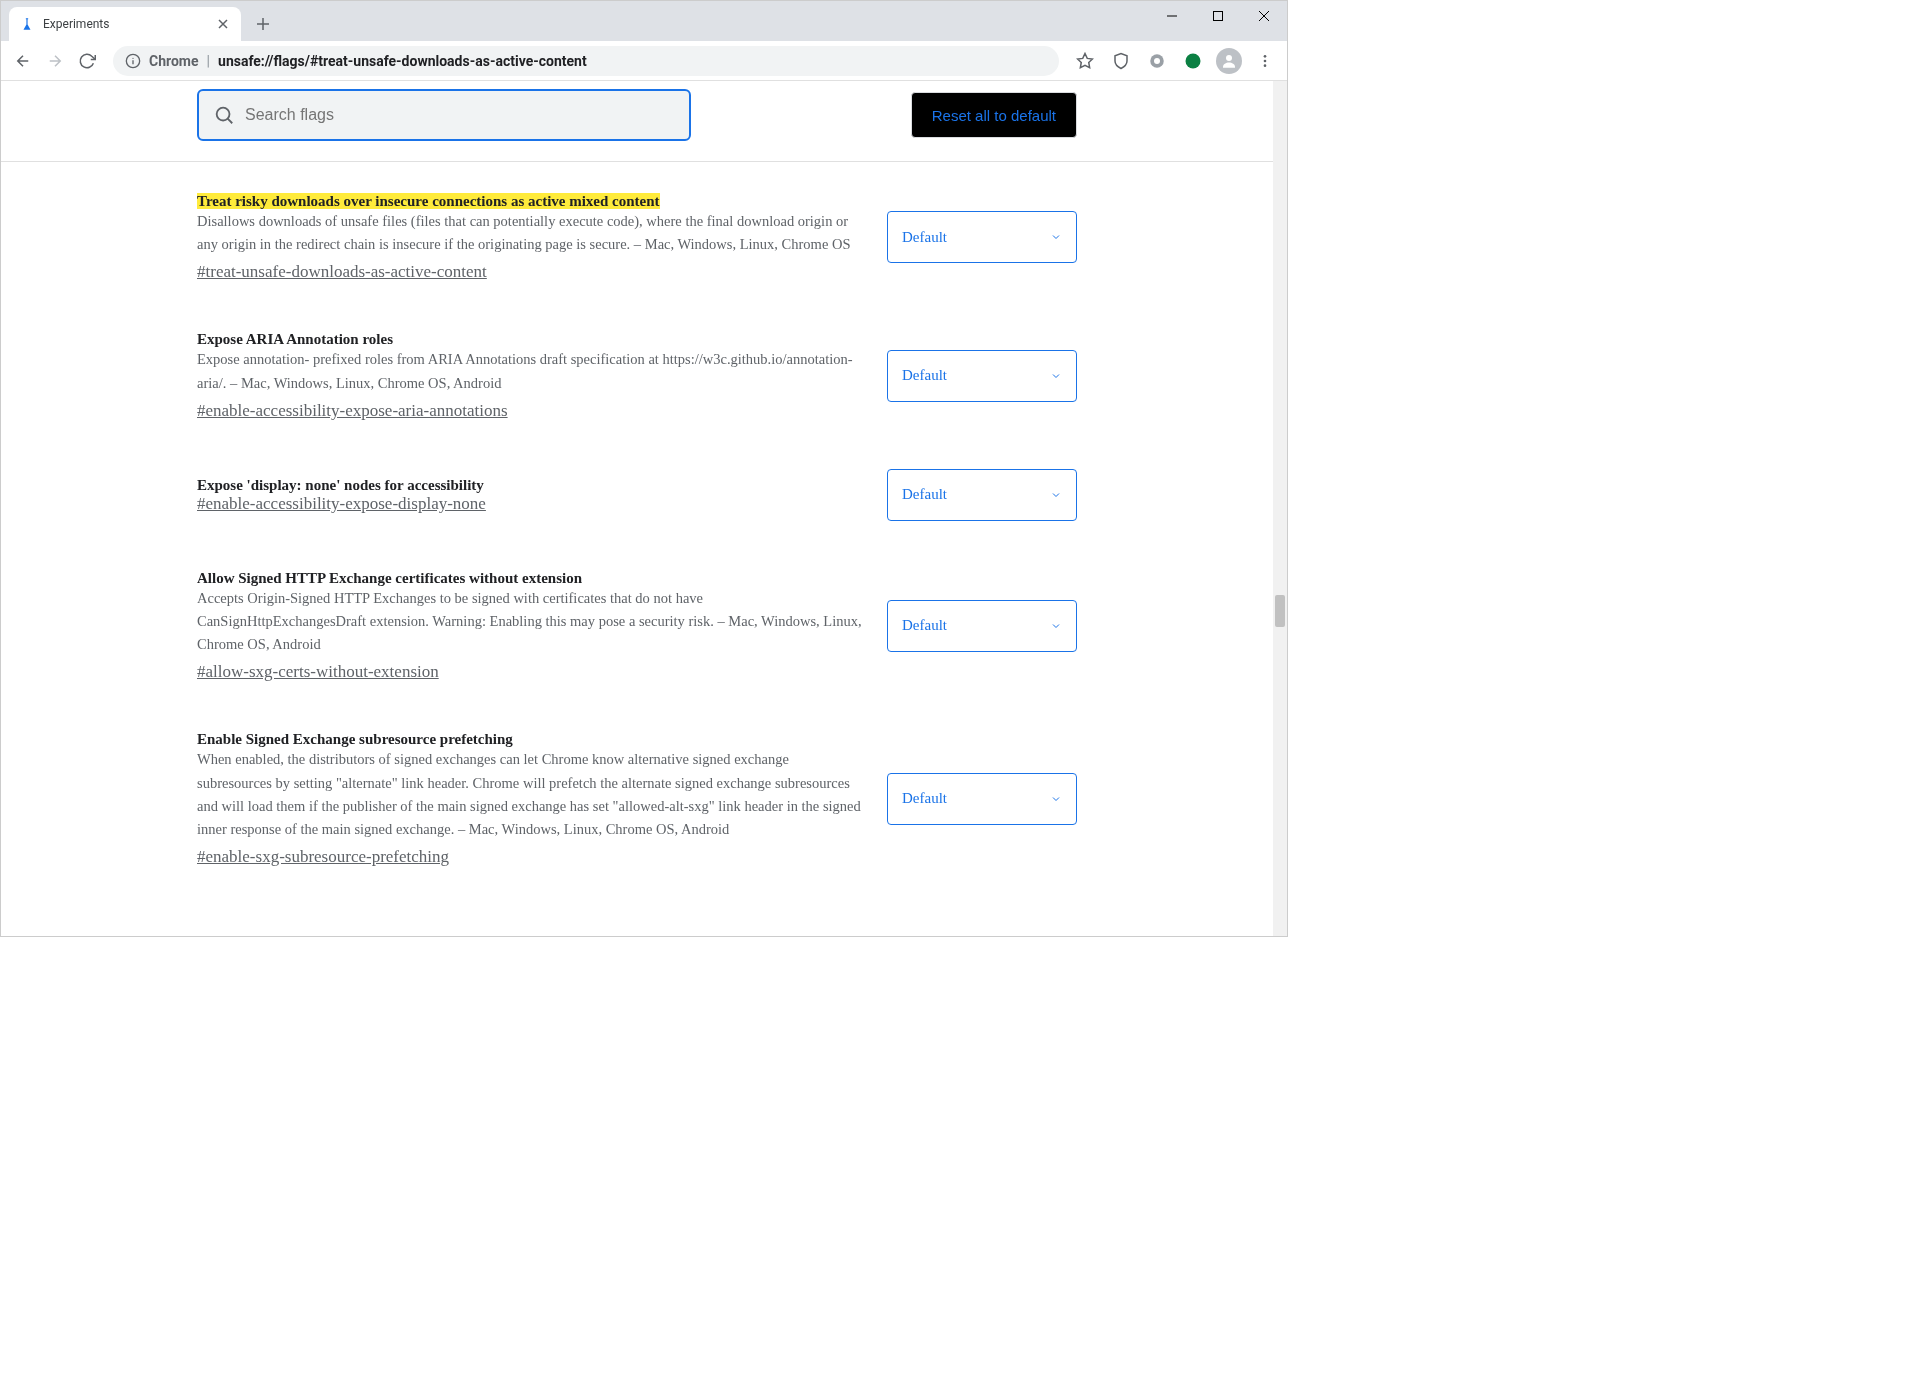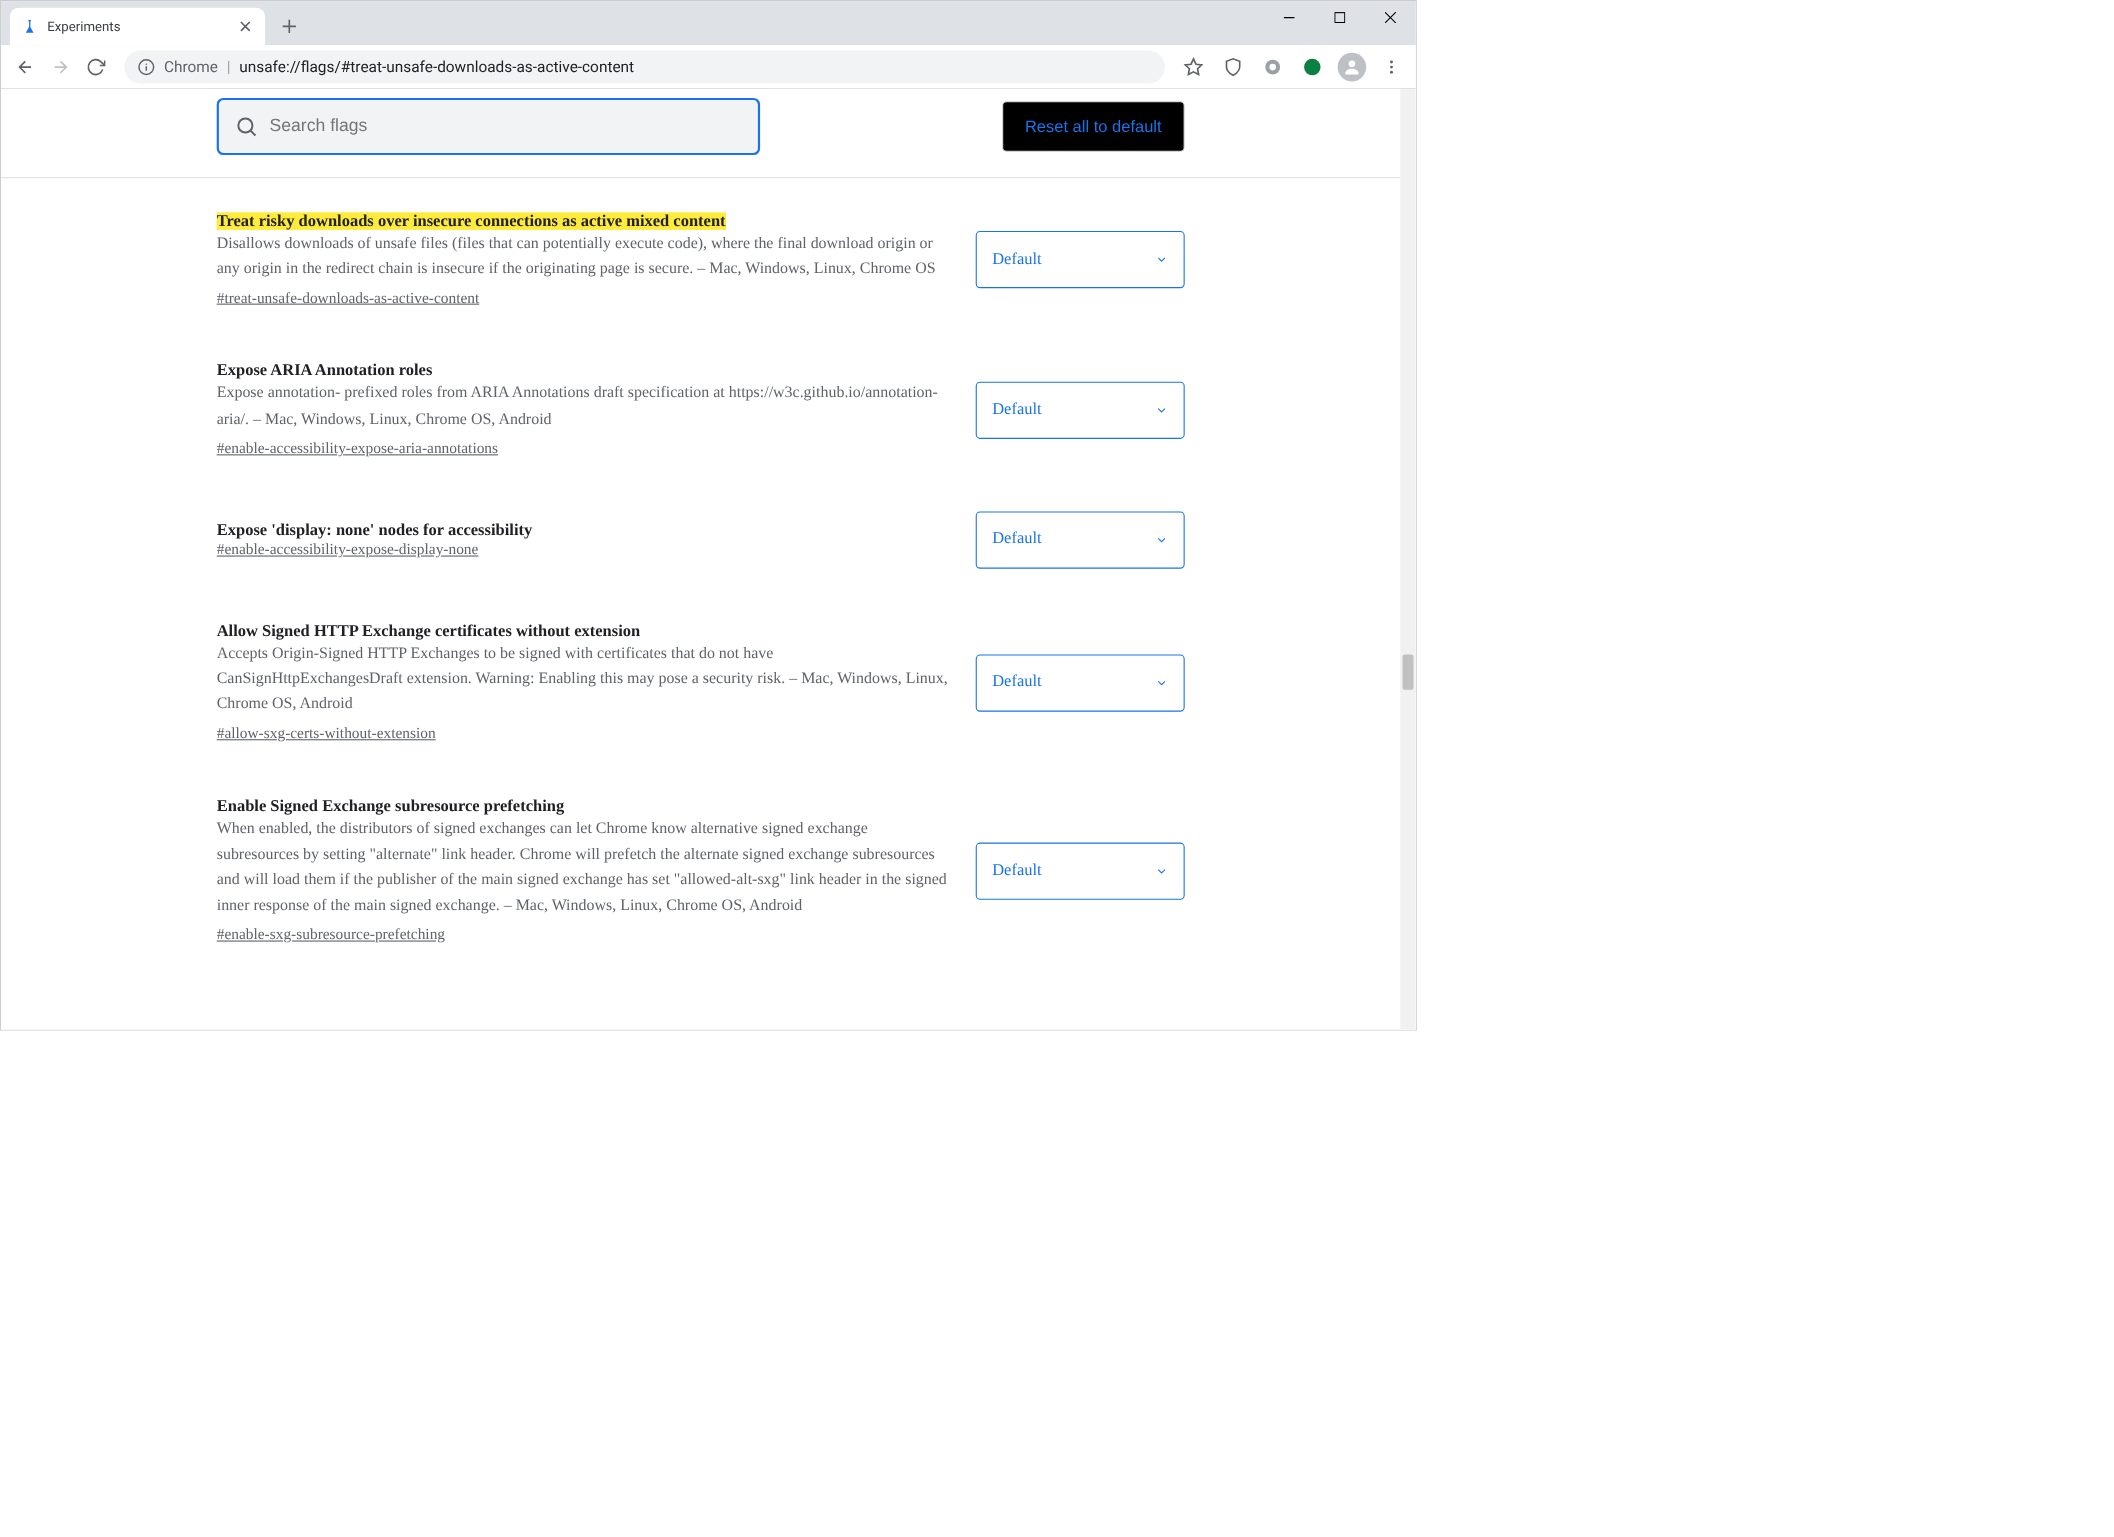--- a/index.html
+++ b/index.html
@@ -10,21 +10,21 @@
 
 .titlebar { height: 40px; background: #dee1e6; display: flex; align-items: flex-end; position: relative; }
 .tab { height: 34px; margin-left: 8px; background: #fff; border-radius: 8px 8px 0 0; display: flex; align-items: center; padding: 0 10px; width: 232px; position: relative; }
 .tab-icon { width: 16px; height: 16px; margin-right: 8px; display: flex; align-items: center; justify-content: center; }
 .tab-title { font-size: 12px; color: #3c4043; flex: 1; }
 .tab-close { width: 16px; height: 16px; display: flex; align-items: center; justify-content: center; color: #5f6368; cursor: pointer; }
 .new-tab { width: 28px; height: 28px; display: flex; align-items: center; justify-content: center; margin-left: 8px; margin-bottom: 3px; color: #5f6368; cursor: pointer; border-radius: 50%; }
 .window-controls { position: absolute; right: 0; top: 0; display: flex; }
 .wc-btn { width: 46px; height: 30px; display: flex; align-items: center; justify-content: center; color: #000; cursor: pointer; }
 
-.toolbar { height: 40px; background: #fff; display: flex; align-items: center; padding: 0 8px; border-bottom: 1px solid #e0e0e0; gap: 4px; }
+.toolbar { height: 40px; background: #fff; display: flex; align-items: center; padding: 0 8px; border-bottom: 1px solid #e0e0e0; gap: 4px; font-weight: bold; }
 .nav-btn { width: 28px; height: 28px; display: flex; align-items: center; justify-content: center; color: #5f6368; border-radius: 50%; cursor: pointer; }
 .nav-btn.disabled { color: #bdc1c6; }
 .omnibox { flex: 1; height: 30px; background: #f1f3f4; border-radius: 15px; display: flex; align-items: center; padding: 0 12px; margin: 0 8px; gap: 8px; }
 .omni-icon { color: #5f6368; display: flex; }
 .omni-prefix { color: #5f6368; font-size: 14px; }
 .omni-sep { color: #9aa0a6; font-size: 14px; }
 .omni-url { color: #202124; font-size: 14px; }
 .toolbar-right { display: flex; align-items: center; gap: 8px; }
 .tb-icon { width: 28px; height: 28px; display: flex; align-items: center; justify-content: center; color: #5f6368; cursor: pointer; }
 .avatar { width: 26px; height: 26px; border-radius: 50%; background: #bdc1c6; display: flex; align-items: center; justify-content: center; color: #fff; }
@@ -42,21 +42,21 @@
 .search-box svg { color: #5f6368; }
 .search-input { border: none; background: transparent; outline: none; font-size: 16px; color: #5f6368; flex: 1; }
 .reset-btn { height: 46px; padding: 0 20px; border: 1px solid #dadce0; border-radius: 4px; background: #000000; color: #1a73e8; font-size: 15px; cursor: pointer; font-weight: 500; }
 
 .flags-list { margin: 0 auto; width: 880px; padding-top: 30px; }
 .flag { display: flex; gap: 20px; margin-bottom: 48px; align-items: center; font-family: Liberation Serif, serif; }
 .flag-text { flex: 1; }
 .flag-title { font-size: 15px; font-weight: 700; color: #202124; margin-bottom: 6px; display: inline; }
 .flag-title.highlight { background: #ffeb3b; }
 .flag-desc { font-size: 14.5px; color: #5f6368; line-height: 1.6; margin-bottom: 6px; }
-.flag-anchor { font-size: 14px; color: #5f6368; text-decoration: underline; }
+.flag-anchor { font-size: 17px; color: #5f6368; text-decoration: underline; }
 .flag-select-wrap { flex: 0 0 190px; }
 .flag-select { width: 190px; height: 52px; border: 1px solid #1a73e8; border-radius: 4px; background: #fff; display: flex; align-items: center; justify-content: space-between; padding: 0 14px; cursor: pointer; }
 .flag-select-label { color: #1a73e8; font-size: 15px; font-weight: 500; }
 .flag-select svg { color: #1a73e8; }
 </style>
 </head>
 <body>
 
 <div class="window">
 

